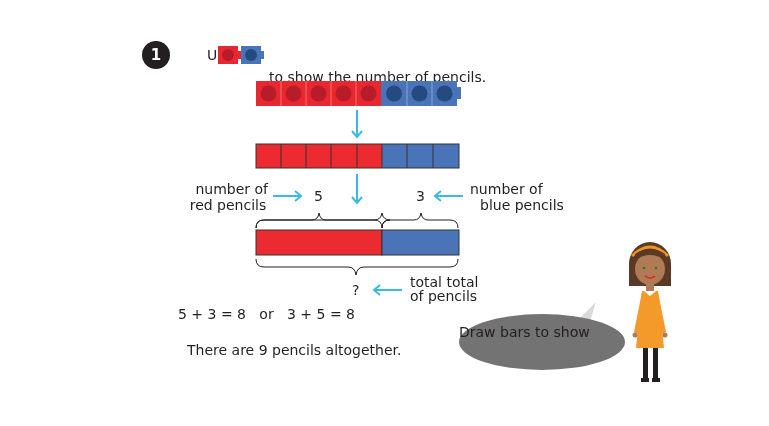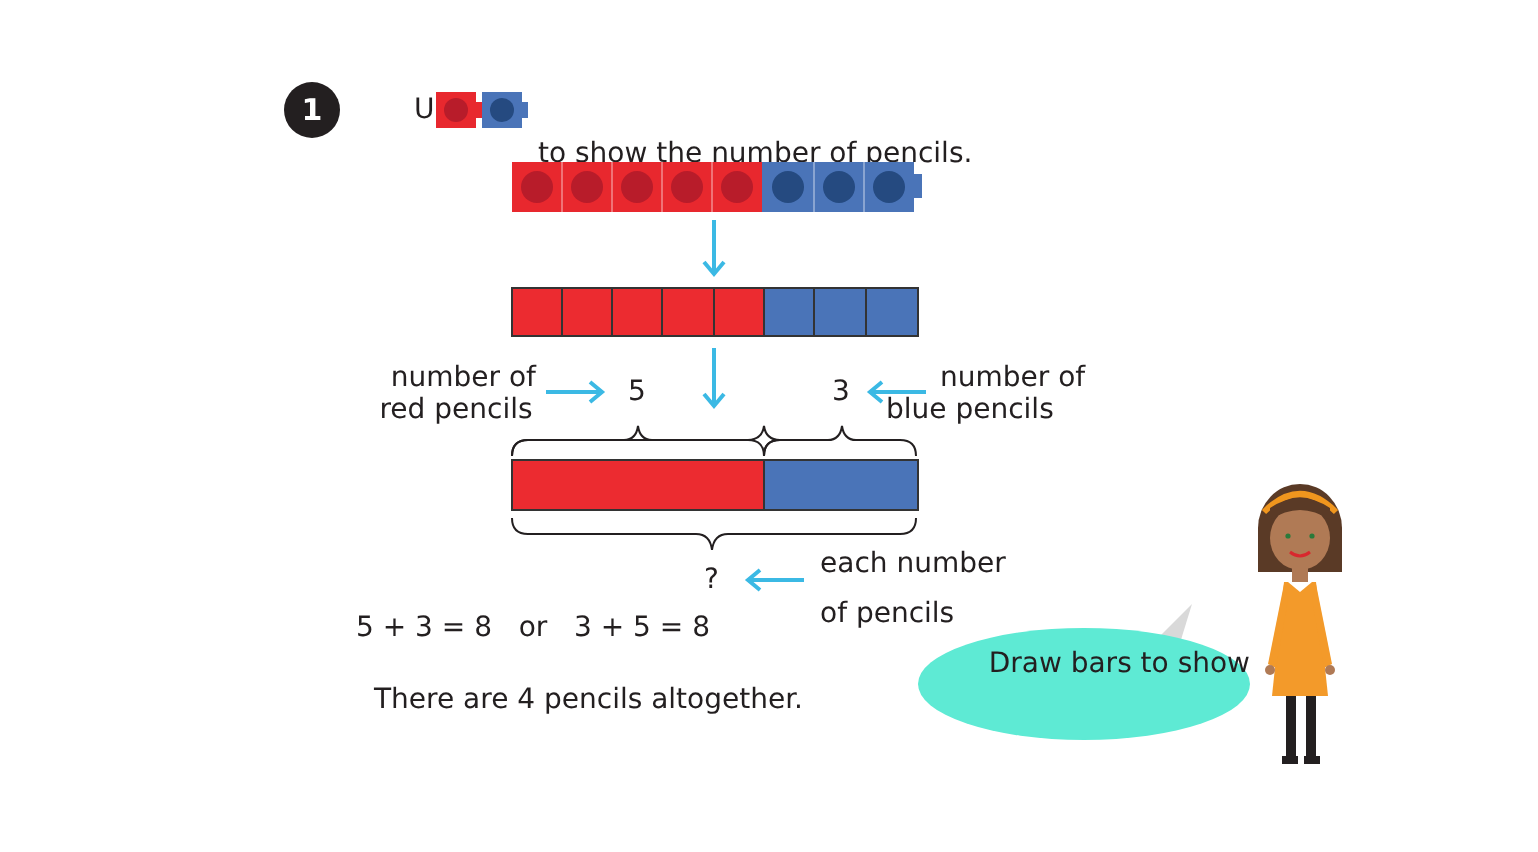--- a/index.html
+++ b/index.html
@@ -1,20 +1,20 @@
 <!DOCTYPE html>
 <html><head>
 <meta charset="utf-8">
 <style>
   html,body{margin:0;padding:0;background:#ffffff;}
   body{width:769px;height:426px;position:relative;overflow:hidden;font-family:"DejaVu Sans","Liberation Sans",sans-serif;color:#231f20;}
   .abs{position:absolute;}
   .txt{font-size:14px;line-height:16px;white-space:nowrap;}
   .badge{left:142px;top:41px;width:28px;height:28px;border-radius:50%;background:#231f20;color:#fff;font-weight:bold;font-size:15px;text-align:center;line-height:28px;}
-  .bubble{left:459px;top:314px;width:166px;height:56px;border-radius:50%;background:#5eead4;text-align:right;font-size:14px;line-height:20px;}
+  .bubble{left:459px;top:314px;width:166px;height:56px;border-radius:50%;background:#737373;text-align:left;font-size:14px;line-height:20px;}
   .bubble-inner{padding-top:8px;}
 </style>
 </head>
 <body>
 
 <div class="abs badge">1</div>
 <div class="abs txt" style="left:187px;top:47px;margin-left:20px;">Use</div>
 
 <svg class="abs" style="left:218px;top:45px;" width="46" height="20">
   <rect x="0" y="1" width="20" height="18" fill="#e8282e"></rect>
@@ -87,21 +87,21 @@
   <line x1="0" y1="6" x2="28" y2="6" stroke="#3bb9e4" stroke-width="2"></line>
     <polyline points="22,1 28,6 22,11" fill="none" stroke="#3bb9e4" stroke-width="2"></polyline>
 </svg>
 <div class="abs txt" style="left:314px;top:188px;">5</div>
 <div class="abs txt" style="left:416px;top:188px;">3</div>
 <svg class="abs" style="left:433px;top:190px;" width="30" height="12">
   <line x1="2" y1="6" x2="30" y2="6" stroke="#3bb9e4" stroke-width="2"></line>
     <polyline points="8,1 2,6 8,11" fill="none" stroke="#3bb9e4" stroke-width="2"></polyline>
 </svg>
 <div class="abs txt" style="left:470px;top:181px;">number of</div>
-<div class="abs txt" style="left:443px;top:197px;text-align:right;">blue pencils</div>
+<div class="abs txt" style="left:480px;top:197px;text-align:right;">blue pencils</div>
 
 <svg class="abs" style="left:254px;top:210px;" width="210" height="20">
   <path d="M2,18 Q2,10 10,10 L120,10 Q127,10 128,3 Q129,10 136,10 Q128,10 128,18" fill="none" stroke="#231f20" stroke-width="1"></path>
   <path d="M2,18 Q2,10 10,10 L58,10 Q64,10 65,3 Q66,10 72,10 L120,10 Q128,10 128,18" fill="none" stroke="#231f20" stroke-width="1"></path>
   <path d="M128,18 Q128,10 136,10 L160,10 Q166,10 167,3 Q168,10 174,10 L196,10 Q204,10 204,18" fill="none" stroke="#231f20" stroke-width="1"></path>
 </svg>
 
 <svg class="abs" style="left:255px;top:229px;" width="206" height="28">
   <rect x="1" y="1" width="126" height="25" fill="#ec2b30" stroke="#333" stroke-width="1"></rect>
   <rect x="127" y="1" width="77" height="25" fill="#4a74b8" stroke="#333" stroke-width="1"></rect>
@@ -109,25 +109,25 @@
 
 <svg class="abs" style="left:254px;top:257px;" width="210" height="22">
   <path d="M2,2 Q2,10 10,10 L94,10 Q101,10 102,18 Q103,10 110,10 L196,10 Q204,10 204,2" fill="none" stroke="#231f20" stroke-width="1"></path>
 </svg>
 
 <div class="abs txt" style="left:352px;top:282px;">?</div>
 <svg class="abs" style="left:372px;top:284px;" width="32" height="12">
   <line x1="2" y1="6" x2="30" y2="6" stroke="#3bb9e4" stroke-width="2"></line>
     <polyline points="8,1 2,6 8,11" fill="none" stroke="#3bb9e4" stroke-width="2"></polyline>
 </svg>
-<div class="abs txt" style="left:410px;top:274px;">each number</div>
-<div class="abs txt" style="left:410px;top:299px;">of pencils</div>
+<div class="abs txt" style="left:410px;top:274px;">total total</div>
+<div class="abs txt" style="left:410px;top:288px;">of pencils</div>
 
 <div class="abs txt" style="left:178px;top:306px;white-space:pre;">5 + 3 = 8   or   3 + 5 = 8</div>
-<div class="abs txt" style="left:187px;top:342px;">There are 4 pencils altogether.</div>
+<div class="abs txt" style="left:187px;top:342px;">There are 9 pencils altogether.</div>
 
 <svg class="abs" style="left:560px;top:300px;" width="40" height="30">
   <path d="M10,28 L36,2 L28,28 Z" fill="#d9d9d9"></path>
 </svg>
 <div class="abs bubble">
   <div class="bubble-inner">
     <div>Draw bars to show</div>
   </div>
 </div>
 

